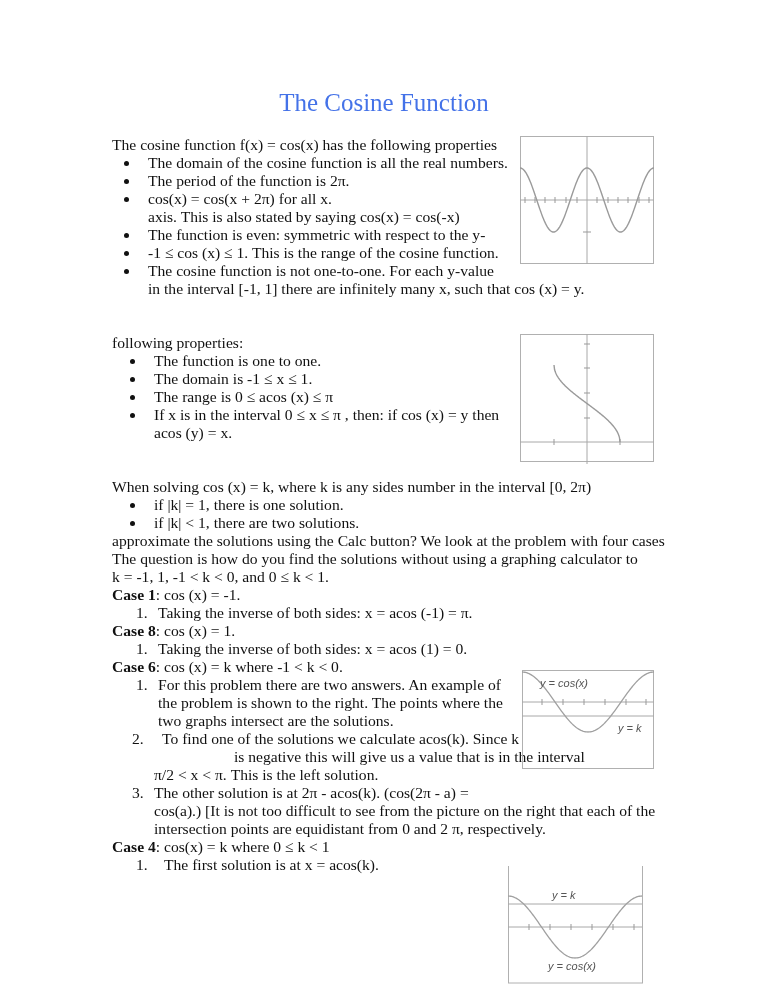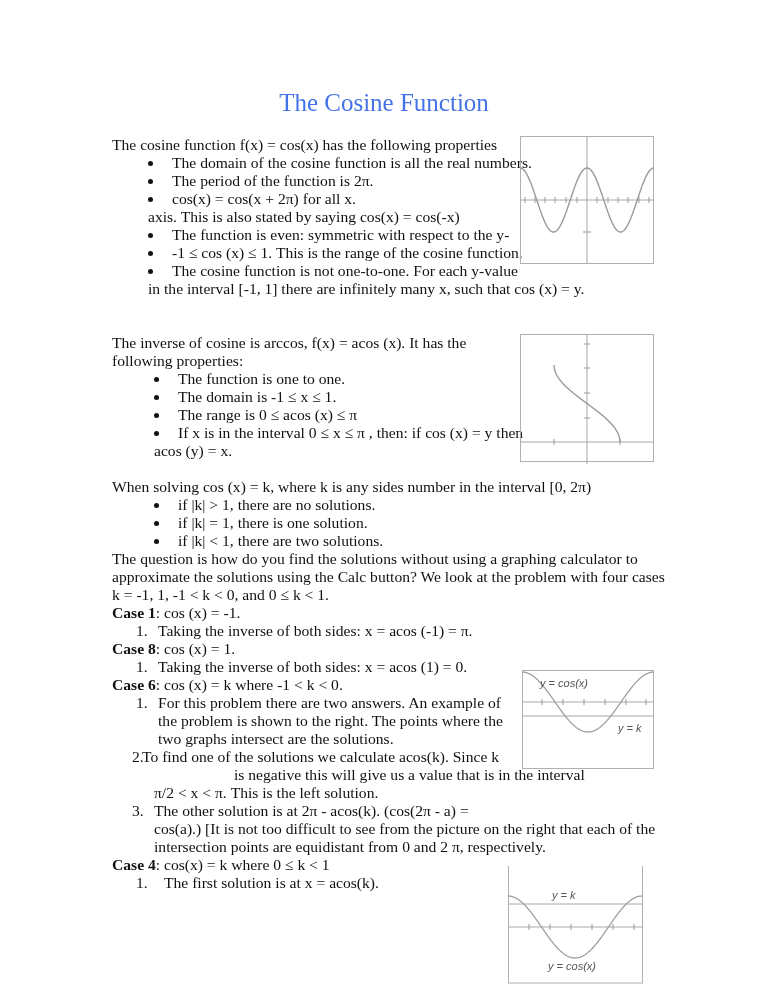--- a/index.html
+++ b/index.html
@@ -7,21 +7,21 @@
     width: 768px; height: 994px; position: relative; overflow: hidden;
     font-family: "Liberation Serif", "DejaVu Serif", serif;
     color: #111111; font-size: 15.6px; line-height: 18px;
   }
   .title {
     position: absolute; left: 0; width: 768px; top: 88px; text-align: center;
     font-size: 25px; line-height: 30px; color: #4472e8;
   }
   .blk { position: absolute; left: 112px; }
   .line { white-space: nowrap; height: 18px; }
-  .bullet { position: relative; padding-left: 0; margin-left: 24px; }
+  .bullet { position: relative; padding-left: 0; }
   .bullet .dot {
     position: absolute; width: 5px; height: 5px; border-radius: 50%; background: #111;
     top: 7px;
   }
   .num { position: absolute; }
   b { font-weight: bold; text-align: right; }
   .graph { position: absolute; font-style: italic; }
   .graph svg { display: block; }
 </style>
 </head>
@@ -61,21 +61,20 @@
         <line x1="108" x2="108" y1="61" y2="67"></line>
         <line x1="119" x2="119" y1="61" y2="67"></line>
         <line x1="129" x2="129" y1="61" y2="67"></line>
       </g>
     <line x1="63" y1="96" x2="71" y2="96" stroke="#999"></line>
     <path id="cospath" fill="none" stroke="#9a9a9a" stroke-width="1.4" d="M0.00,32.00L0.67,32.06L1.34,32.25L2.01,32.57L2.68,33.01L3.35,33.57L4.02,34.25L4.69,35.05L5.36,35.96L6.03,36.98L6.70,38.11L7.37,39.34L8.04,40.67L8.71,42.09L9.38,43.60L10.05,45.19L10.72,46.85L11.39,48.58L12.06,50.38L12.73,52.22L13.40,54.11L14.07,56.04L14.74,58.00L15.41,59.99L16.08,61.99L16.75,64.00L17.42,66.01L18.09,68.01L18.76,70.00L19.43,71.96L20.10,73.89L20.77,75.78L21.44,77.62L22.11,79.42L22.78,81.15L23.45,82.81L24.12,84.40L24.79,85.91L25.46,87.33L26.13,88.66L26.80,89.89L27.47,91.02L28.14,92.04L28.81,92.95L29.48,93.75L30.15,94.43L30.82,94.99L31.49,95.43L32.16,95.75L32.83,95.94L33.50,96.00L34.17,95.94L34.84,95.75L35.51,95.43L36.18,94.99L36.85,94.43L37.52,93.75L38.19,92.95L38.86,92.04L39.53,91.02L40.20,89.89L40.87,88.66L41.54,87.33L42.21,85.91L42.88,84.40L43.55,82.81L44.22,81.15L44.89,79.42L45.56,77.62L46.23,75.78L46.90,73.89L47.57,71.96L48.24,70.00L48.91,68.01L49.58,66.01L50.25,64.00L50.92,61.99L51.59,59.99L52.26,58.00L52.93,56.04L53.60,54.11L54.27,52.22L54.94,50.38L55.61,48.58L56.28,46.85L56.95,45.19L57.62,43.60L58.29,42.09L58.96,40.67L59.63,39.34L60.30,38.11L60.97,36.98L61.64,35.96L62.31,35.05L62.98,34.25L63.65,33.57L64.32,33.01L64.99,32.57L65.66,32.25L66.33,32.06L67.00,32.00L67.67,32.06L68.34,32.25L69.01,32.57L69.68,33.01L70.35,33.57L71.02,34.25L71.69,35.05L72.36,35.96L73.03,36.98L73.70,38.11L74.37,39.34L75.04,40.67L75.71,42.09L76.38,43.60L77.05,45.19L77.72,46.85L78.39,48.58L79.06,50.38L79.73,52.22L80.40,54.11L81.07,56.04L81.74,58.00L82.41,59.99L83.08,61.99L83.75,64.00L84.42,66.01L85.09,68.01L85.76,70.00L86.43,71.96L87.10,73.89L87.77,75.78L88.44,77.62L89.11,79.42L89.78,81.15L90.45,82.81L91.12,84.40L91.79,85.91L92.46,87.33L93.13,88.66L93.80,89.89L94.47,91.02L95.14,92.04L95.81,92.95L96.48,93.75L97.15,94.43L97.82,94.99L98.49,95.43L99.16,95.75L99.83,95.94L100.50,96.00L101.17,95.94L101.84,95.75L102.51,95.43L103.18,94.99L103.85,94.43L104.52,93.75L105.19,92.95L105.86,92.04L106.53,91.02L107.20,89.89L107.87,88.66L108.54,87.33L109.21,85.91L109.88,84.40L110.55,82.81L111.22,81.15L111.89,79.42L112.56,77.62L113.23,75.78L113.90,73.89L114.57,71.96L115.24,70.00L115.91,68.01L116.58,66.01L117.25,64.00L117.92,61.99L118.59,59.99L119.26,58.00L119.93,56.04L120.60,54.11L121.27,52.22L121.94,50.38L122.61,48.58L123.28,46.85L123.95,45.19L124.62,43.60L125.29,42.09L125.96,40.67L126.63,39.34L127.30,38.11L127.97,36.98L128.64,35.96L129.31,35.05L129.98,34.25L130.65,33.57L131.32,33.01L131.99,32.57L132.66,32.25L133.33,32.06L134.00,32.00"></path>
   </svg>
 </div>
 
 <div class="blk" style="top:334px;">
-  <div class="line">The inverse of cosine is arccos, f(x) = acos (x).  It has the</div>
   <div class="line">following properties:</div>
   <div style="position:relative; left:42px;">
     <div class="line bullet"><span class="dot" style="left:-24px;"></span><span>The function is one to one.</span></div>
     <div class="line bullet"><span class="dot" style="left:-24px;"></span><span>The domain is -1 ≤ x ≤ 1.</span></div>
     <div class="line bullet"><span class="dot" style="left:-24px;"></span><span>The range is 0 ≤ acos (x) ≤ π</span></div>
     <div class="line bullet"><span class="dot" style="left:-24px;"></span><span>If x is in the interval 0 ≤ x ≤ π , then: if cos (x) = y then</span></div>
     <div class="line">acos (y) = x.</div>
   </div>
 </div>
 
@@ -92,26 +91,25 @@
       <line x1="34" y1="107" x2="34" y2="113"></line>
       <line x1="100" y1="107" x2="100" y2="113"></line>
     </g>
     <path id="acospath" fill="none" stroke="#9a9a9a" stroke-width="1.4" d="M34.00,33.03L34.55,37.51L35.10,39.37L35.65,40.81L36.20,42.03L36.75,43.10L37.30,44.08L37.85,44.98L38.40,45.83L38.95,46.62L39.50,47.38L40.05,48.10L40.60,48.80L41.15,49.47L41.70,50.11L42.25,50.74L42.80,51.35L43.35,51.94L43.90,52.52L44.45,53.08L45.00,53.64L45.55,54.18L46.10,54.71L46.65,55.24L47.20,55.75L47.75,56.26L48.30,56.76L48.85,57.25L49.40,57.73L49.95,58.21L50.50,58.69L51.05,59.16L51.60,59.62L52.15,60.08L52.70,60.53L53.25,60.99L53.80,61.43L54.35,61.88L54.90,62.32L55.45,62.75L56.00,63.19L56.55,63.62L57.10,64.05L57.65,64.48L58.20,64.90L58.75,65.32L59.30,65.75L59.85,66.16L60.40,66.58L60.95,67.00L61.50,67.41L62.05,67.83L62.60,68.24L63.15,68.65L63.70,69.06L64.25,69.47L64.80,69.88L65.35,70.29L65.90,70.70L66.45,71.11L67.00,71.52L67.55,71.92L68.10,72.33L68.65,72.74L69.20,73.15L69.75,73.56L70.30,73.97L70.85,74.38L71.40,74.79L71.95,75.20L72.50,75.62L73.05,76.03L73.60,76.45L74.15,76.87L74.70,77.29L75.25,77.71L75.80,78.13L76.35,78.55L76.90,78.98L77.45,79.41L78.00,79.84L78.55,80.28L79.10,80.71L79.65,81.15L80.20,81.60L80.75,82.04L81.30,82.50L81.85,82.95L82.40,83.41L82.95,83.87L83.50,84.34L84.05,84.82L84.60,85.30L85.15,85.78L85.70,86.28L86.25,86.77L86.80,87.28L87.35,87.80L87.90,88.32L88.45,88.85L89.00,89.39L89.55,89.95L90.10,90.51L90.65,91.09L91.20,91.68L91.75,92.29L92.30,92.92L92.85,93.57L93.40,94.23L93.95,94.93L94.50,95.65L95.05,96.41L95.60,97.20L96.15,98.05L96.70,98.95L97.25,99.93L97.80,101.00L98.35,102.22L98.90,103.66L99.45,105.52L100.00,110.00"></path>
   </svg>
 </div>
 
 <div class="blk" style="top:478px;">
   <div class="line">When solving cos (x) = k, where k is any sides number in the interval [0, 2π)</div>
   <div style="position:relative; left:42px;">
-    <div class="line bullet"><span class="dot" style="left:-24px;"></span><span>if |k| &gt; 1, there are no solutions.</span></div>
     <div class="line bullet"><span class="dot" style="left:-24px;"></span><span>if |k|  = 1, there is one solution.</span></div>
     <div class="line bullet"><span class="dot" style="left:-24px;"></span><span>if |k| &lt; 1, there are two solutions.</span></div>
   </div>
+  <div class="line">approximate the solutions using the Calc button?  We look at the problem with four cases</div>
   <div class="line">The question is how do you find the solutions without using a graphing calculator to</div>
-  <div class="line">approximate the solutions using the Calc button?  We look at the problem with four cases</div>
   <div class="line">k = -1, 1, -1 &lt; k &lt; 0, and 0 ≤ k &lt; 1.</div>
 
   <div class="line"><b>Case 1</b><span>: cos (x) = -1.</span></div>
   <div class="line" style="position:relative;">
     <span class="num" style="left:24px;">1.</span>
     <span style="position:absolute; left:46px;">Taking the inverse of both sides: x = acos (-1) = π.</span>
   </div>
 
   <div class="line"><b>Case 8</b><span>: cos (x) = 1.</span></div>
   <div class="line" style="position:relative;">
@@ -121,21 +119,21 @@
 
   <div class="line"><b>Case 6</b><span>: cos (x) = k  where -1 &lt; k &lt; 0.</span></div>
   <div class="line" style="position:relative;">
     <span class="num" style="left:24px;">1.</span>
     <span style="position:absolute; left:46px;">For this problem there are two answers.  An example of</span>
   </div>
   <div class="line" style="padding-left:46px;">the problem is shown to the right.  The points where the</div>
   <div class="line" style="padding-left:46px;">two graphs intersect are the solutions.</div>
   <div class="line" style="position:relative;">
     <span class="num" style="left:20px;">2.</span>
-    <span style="position:absolute; left:30px;">To find one of the solutions we calculate acos(k).  Since k</span>
+    <span style="position:absolute; left:50px;">To find one of the solutions we calculate acos(k).  Since k</span>
   </div>
   <div class="line" style="padding-left:42px;text-align:center;">is negative this will give us a value that is in the interval</div>
   <div class="line" style="padding-left:42px;">π/2 &lt; x &lt; π.  This is the left solution.</div>
   <div class="line" style="position:relative;">
     <span class="num" style="left:20px;">3.</span>
     <span style="position:absolute; left:42px;">The other solution is at 2π - acos(k).  (cos(2π  - a) =</span>
   </div>
   <div class="line" style="padding-left:42px;">cos(a).)  [It is not too difficult to see from the picture on the right that each of the</div>
   <div class="line" style="padding-left:42px;">intersection points are equidistant from 0 and 2 π, respectively.</div>
 

